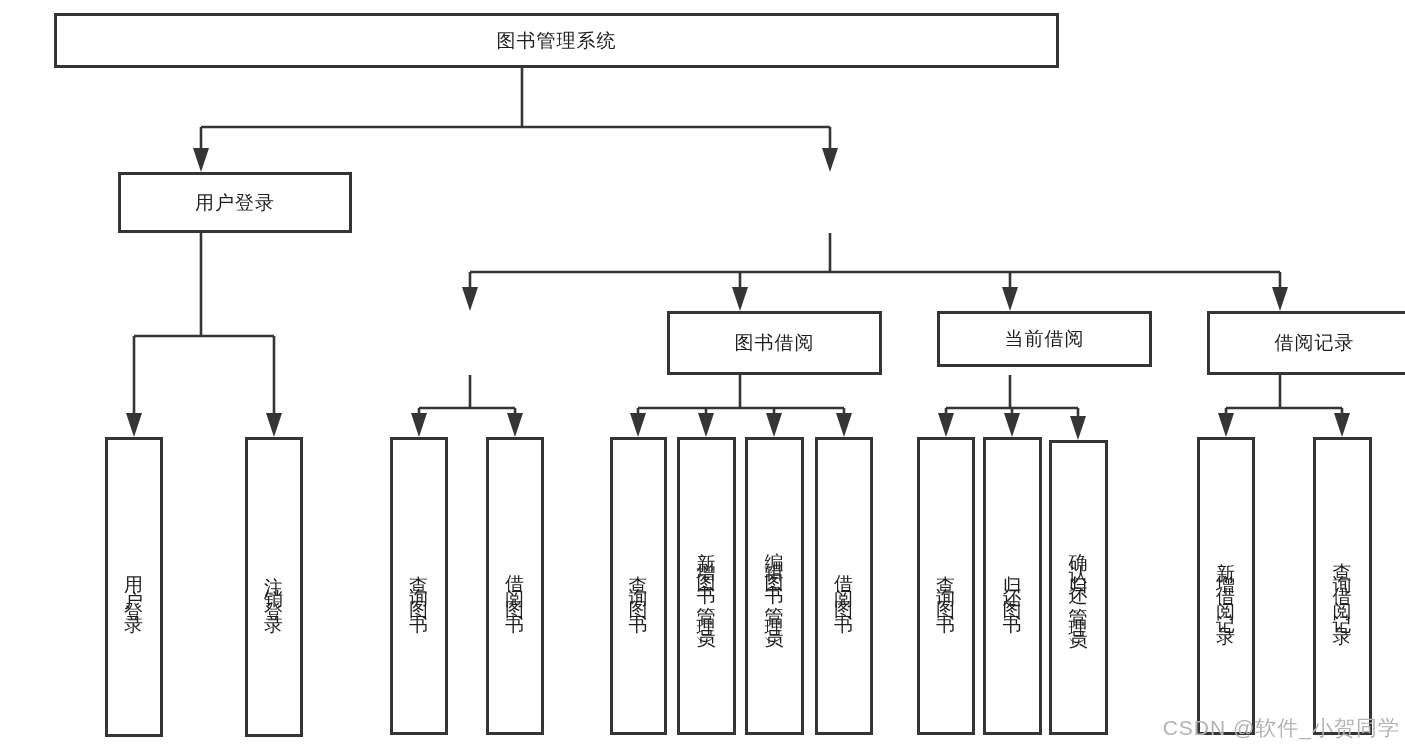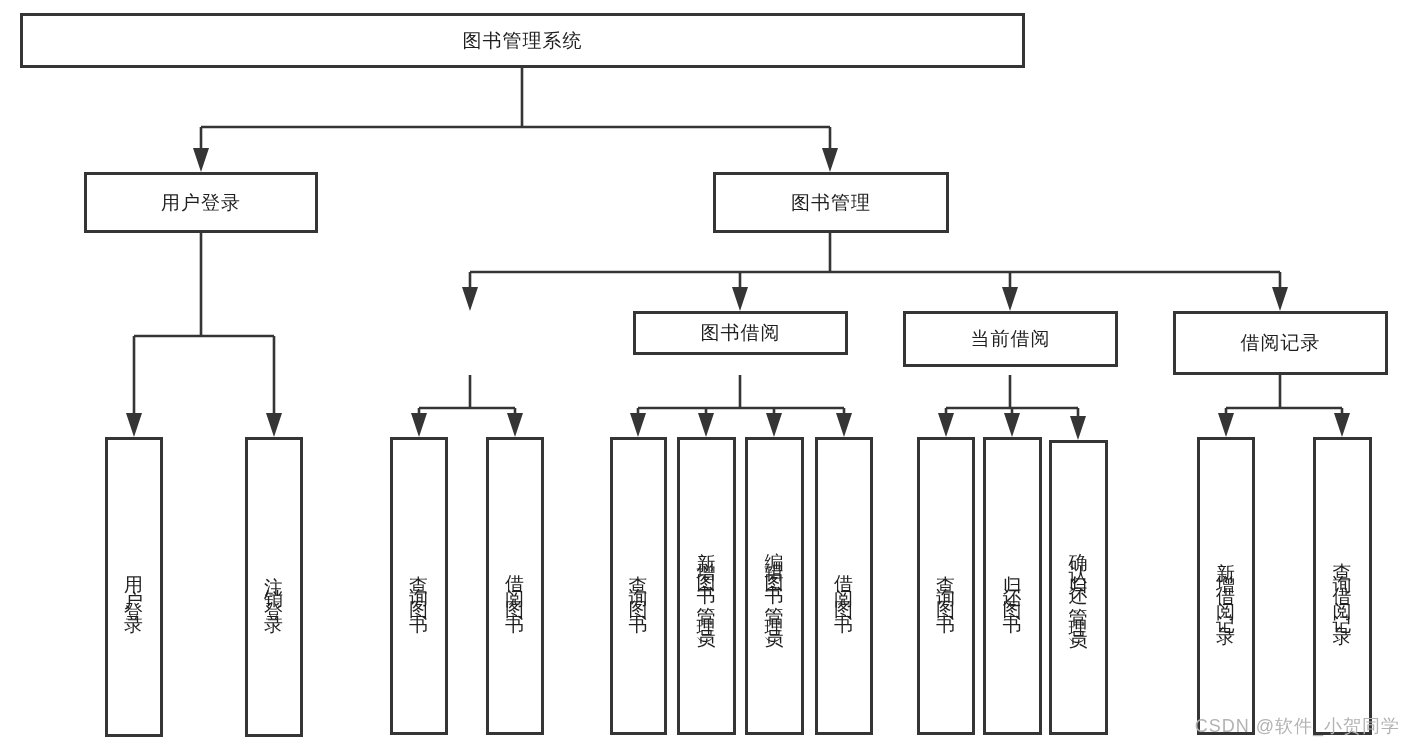--- a/index.html
+++ b/index.html
@@ -37,20 +37,21 @@
     position: absolute;
     z-index: 2;
     border: 3px solid var(--line);
     background: var(--background);
     display: flex;
     align-items: center;
     justify-content: center;
     font-size: 19px;
     letter-spacing: 1px;
     color: var(--text);
+    margin-left: 34px;
   }
   .vbox {
     position: absolute;
     z-index: 2;
     border: 3px solid var(--line);
     background: var(--background);
     display: flex;
     align-items: center;
     justify-content: center;
     color: var(--text);
@@ -62,21 +63,21 @@
     line-height: 1;
     letter-spacing: 13px;
     white-space: nowrap;
   }
   .vbox.long span { letter-spacing: 11px; }
   .watermark {
     position: absolute;
     z-index: 3;
     right: 5px;
     top: 714px;
-    font-size: 18px;
+    font-size: 21px;
     color: var(--watermark);
     letter-spacing: 1px;
     white-space: nowrap;
   }
 </style>
 </head>
 <body>
 
 <div class="canvas">
 
@@ -138,23 +139,22 @@
     <polyline points="1226,408 1342,408"></polyline>
     <polyline points="1226,408 1226,415"></polyline>
     <polygon points="1218,413 1234,413 1226,437"></polygon>
     <polyline points="1342,408 1342,415"></polyline>
     <polygon points="1334,413 1350,413 1342,437"></polygon>
   </svg>
 
   <div class="hbox" style="left:20px; top:13px; width:1005px; height:55px">图书管理系统</div>
 
   <div class="hbox" style="left:84px; top:172px; width:234px; height:61px">用户登录</div>
-  <div class="hbox" style="left:713px; top:172px; width:236px; height:61px">图书管理</div>
-
-  <div class="hbox" style="left:633px; top:311px; width:215px; height:44px">图书借阅</div>
+
+  <div class="hbox" style="left:633px; top:311px; width:215px; height:64px">图书借阅</div>
   <div class="hbox" style="left:903px; top:311px; width:215px; height:56px">当前借阅</div>
   <div class="hbox" style="left:1173px; top:311px; width:215px; height:64px">借阅记录</div>
 
   <div class="vbox" style="left:105px; top:437px; width:58px; height:300px">
     <span>用户登录</span>
   </div>
   <div class="vbox" style="left:245px; top:437px; width:58px; height:300px">
     <span>注销登录</span>
   </div>
 

